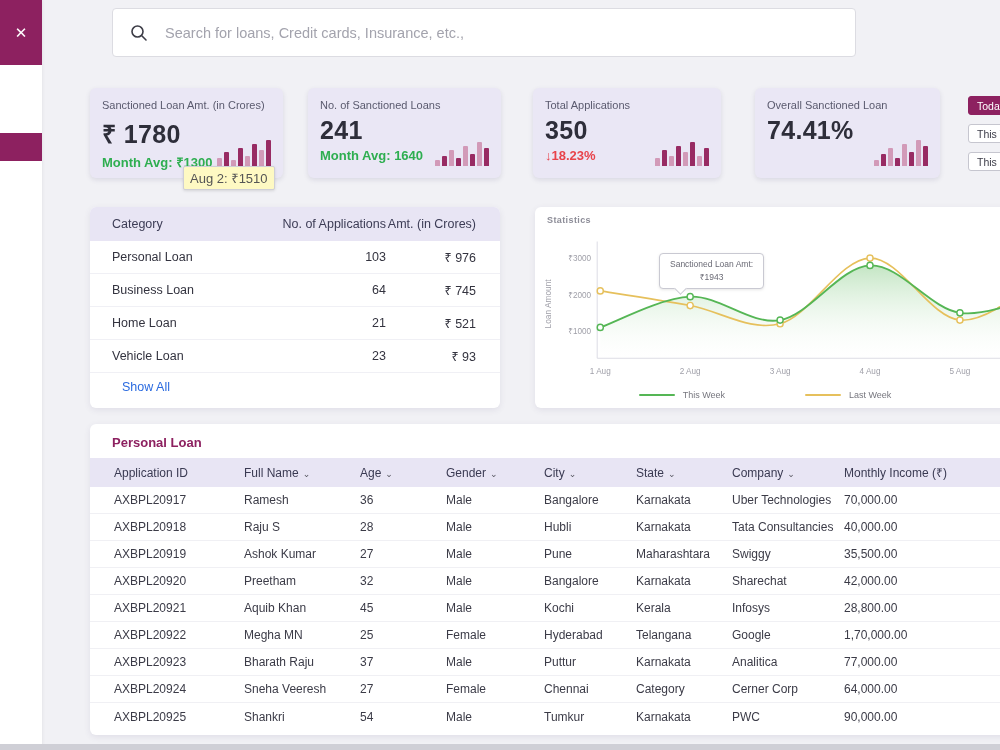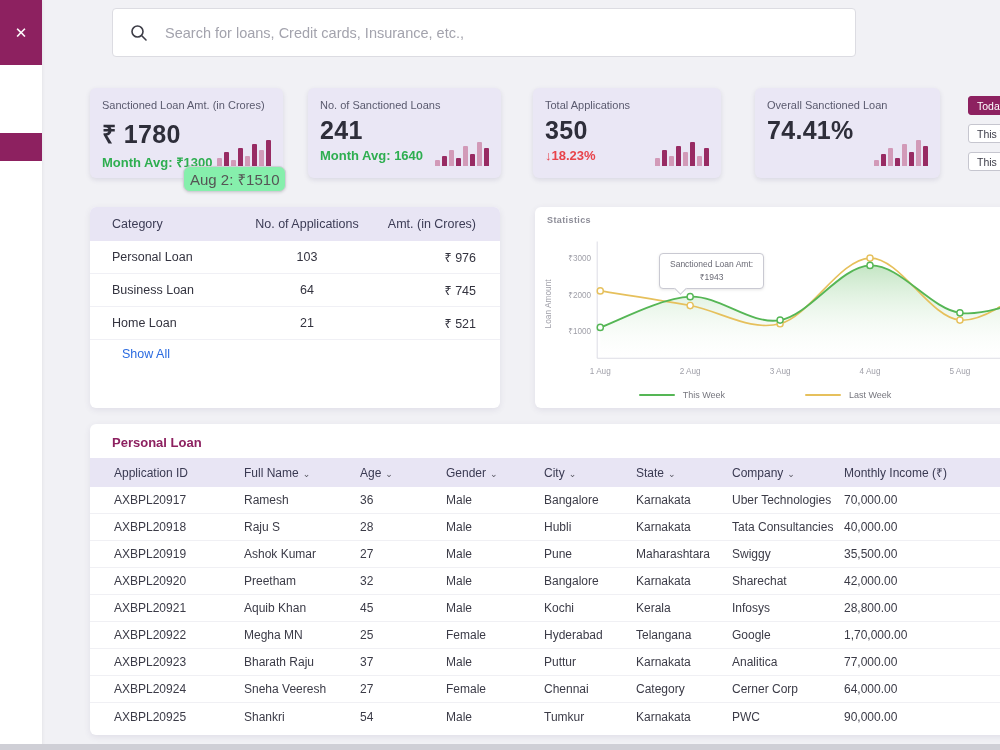--- a/index.html
+++ b/index.html
@@ -17,32 +17,32 @@
 .search-input::placeholder{color:#a3a3ad}
 
 
 .stat-card{position:absolute;top:88px;height:90px;background:#eae7f5;border-radius:6px;box-shadow:0 2px 5px rgba(80,70,120,.14);padding:11px 12px}
 .stat-title{font-size:11px;color:#5a5a6e;white-space:nowrap}
 .stat-value{font-size:25px;font-weight:bold;color:#2e2e3a;margin-top:5px;letter-spacing:.3px}
 .stat-sub{font-size:13px;font-weight:bold;margin-top:3px}
 .bars{position:absolute;right:12px;bottom:12px;display:flex;align-items:flex-end;gap:2px}
 .bar{width:5px;background:#d29ab8;border-radius:1px 1px 0 0}
 .bar.dark{background:#982b63}
-.mini-tip{position:absolute;left:183px;top:166px;background:#86efac;border:1px solid #cfcfd6;border-radius:7px;font-size:15px;color:#555;padding:2px 6px;box-shadow:0 1px 3px rgba(0,0,0,.12);z-index:5;white-space:nowrap}
+.mini-tip{position:absolute;left:183px;top:166px;background:#fef9c3;border:1px solid #cfcfd6;border-radius:2px;font-size:13px;color:#555;padding:2px 6px;box-shadow:0 1px 3px rgba(0,0,0,.12);z-index:5;white-space:nowrap}
 
 
 .tf{position:absolute;left:968px;width:86px;height:19px;border-radius:3px;font-size:10.5px;display:flex;align-items:center;padding-left:8px;border:1px solid #c6c6cf;background:#fff;color:#3c3c48;cursor:pointer;white-space:nowrap}
 .tf.active{background:#8d2160;border-color:#8d2160;color:#fff}
 
 
 .cat-card{position:absolute;left:90px;top:207px;width:410px;height:201px;background:#fff;border-radius:6px;box-shadow:0 2px 6px rgba(80,70,120,.10);overflow:hidden}
 .cat-head{display:grid;grid-template-columns:138px 158px 1fr;background:#e8e5f4;height:34px;align-items:center;font-size:12.5px;color:#3c3c55}
 .cat-row{display:grid;grid-template-columns:138px 158px 1fr;height:33px;align-items:center;font-size:12.5px;color:#33333f;border-bottom:1px solid #f0f0f5;cursor:pointer}
 .cc0{padding-left:22px}
-.cc1{text-align:center}
+.cc1{text-align:right}
 .cc2{text-align:right;padding-right:24px}
 .show-all{display:inline-block;margin:7px 0 0 32px;font-size:12.5px;color:#2b6be0;cursor:pointer}
 
 
 .chart-card{position:absolute;left:535px;top:207px;width:480px;height:201px;background:#fff;border-radius:6px;box-shadow:0 2px 6px rgba(80,70,120,.10)}
 .chart-title{position:absolute;left:12px;top:8px;font-size:9px;font-weight:bold;color:#8d8d98;letter-spacing:.4px}
 .chart-wrap{position:absolute;left:6px;top:24px;width:470px;height:148px}
 #stat-chart{width:100%;height:100%}
 #stat-chart .tick{font-size:8px;fill:#9f9fa8;font-family:"Liberation Sans",sans-serif}
 .chart-tip{position:absolute;left:118px;top:22px;background:#fff;border:1px solid #c9c9d2;border-radius:4px;padding:4px 10px;font-size:8.5px;color:#6a6a75;text-align:center;line-height:1.5;box-shadow:0 1px 3px rgba(0,0,0,.10);white-space:nowrap}
@@ -164,20 +164,25 @@
         </div>
         <div class="cat-row">
           <div class="cc0">Business Loan</div>
           <div class="cc1">64</div>
           <div class="cc2">₹ 745</div>
         </div>
         <div class="cat-row">
           <div class="cc0">Home Loan</div>
           <div class="cc1">21</div>
           <div class="cc2">₹ 521</div>
+        </div>
+        <div class="cat-row">
+          <div class="cc0">Vehicle Loan</div>
+          <div class="cc1">23</div>
+          <div class="cc2">₹ 93</div>
         </div>
       </div>
     <span class="show-all">Show All</span>
   </div>
 
   <div class="chart-card">
     <div class="chart-title">Statistics</div>
     <div class="chart-wrap">
       <svg id="stat-chart" viewBox="0 0 460 142" preserveAspectRatio="none">
           <defs>

